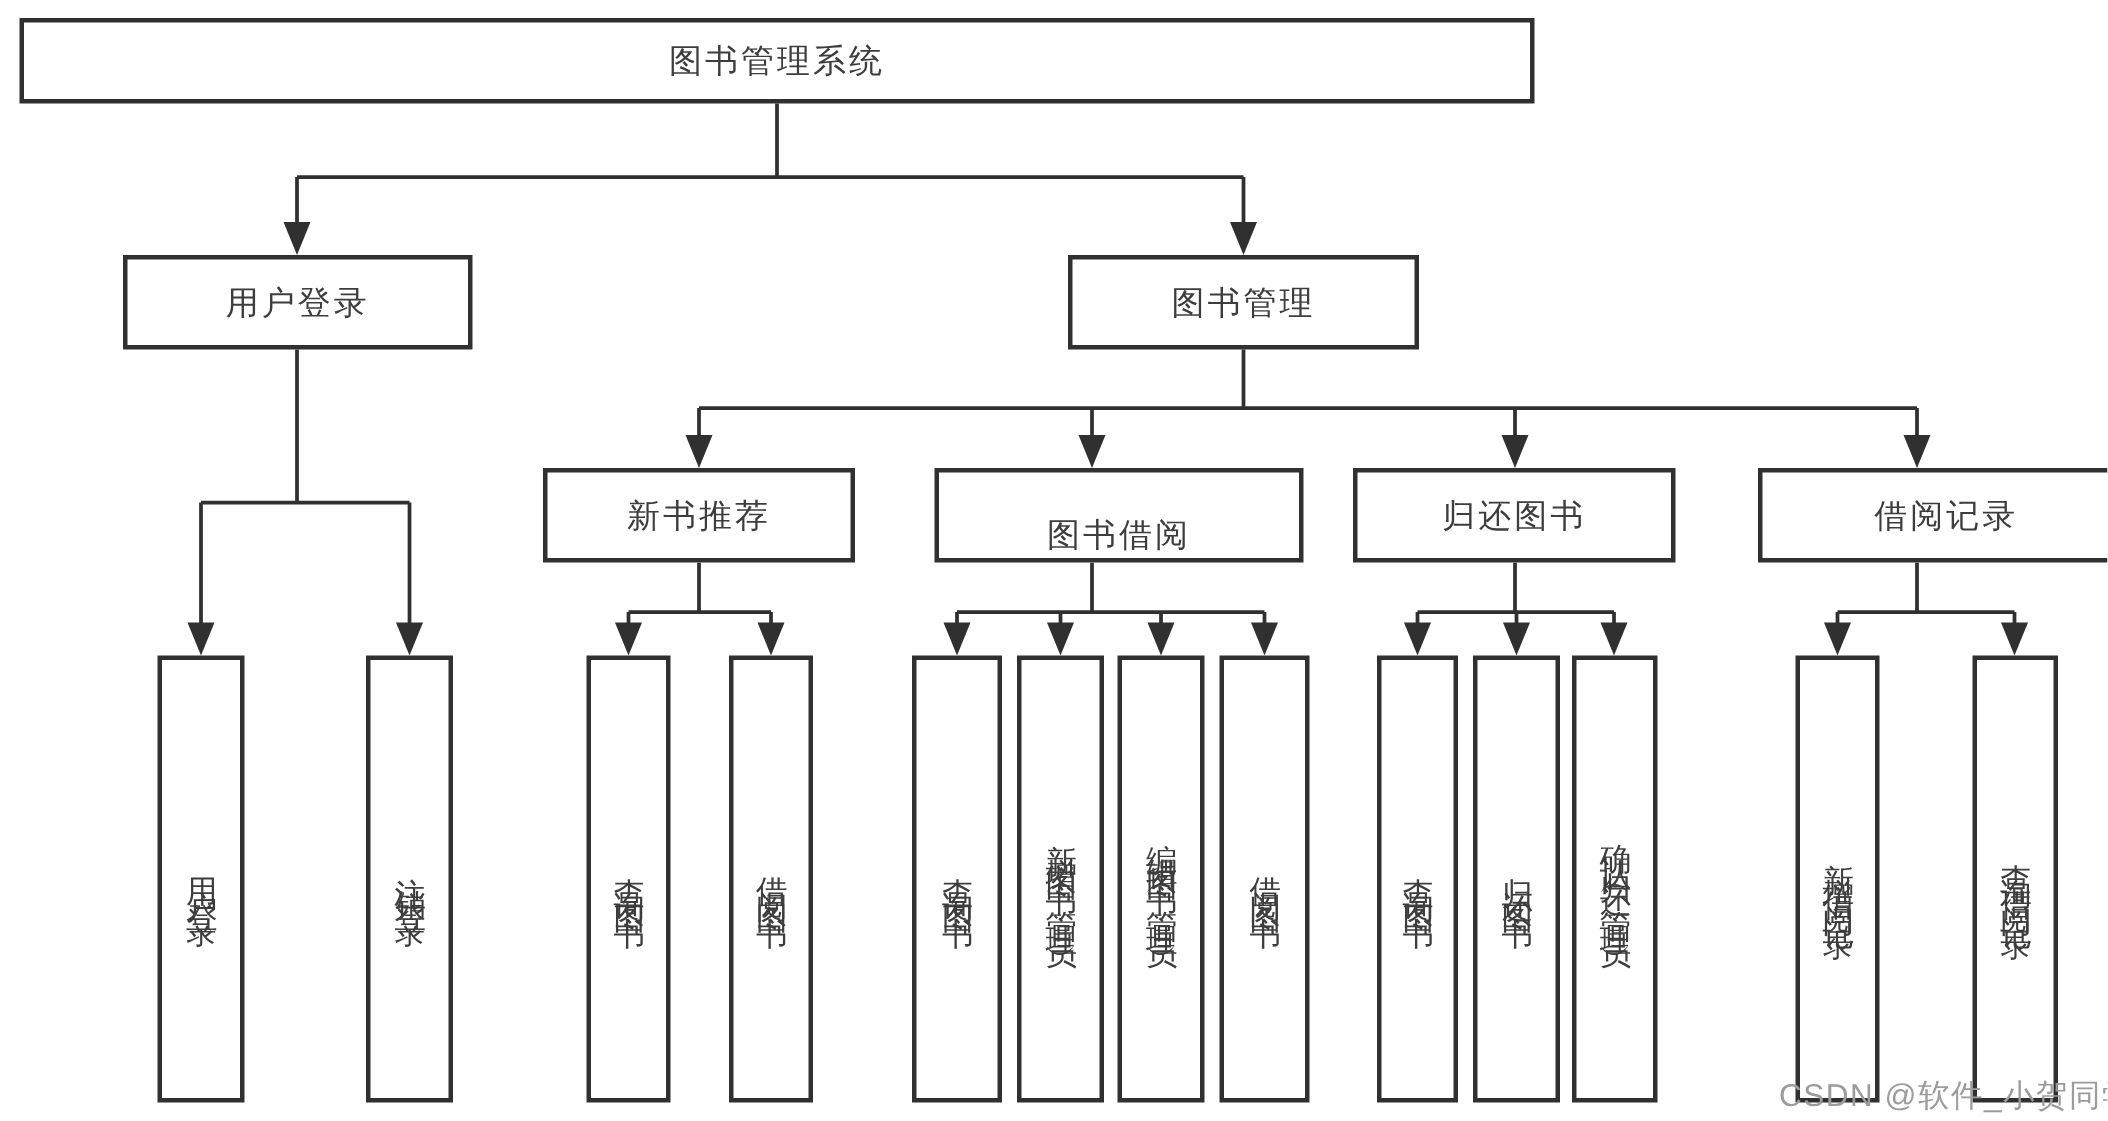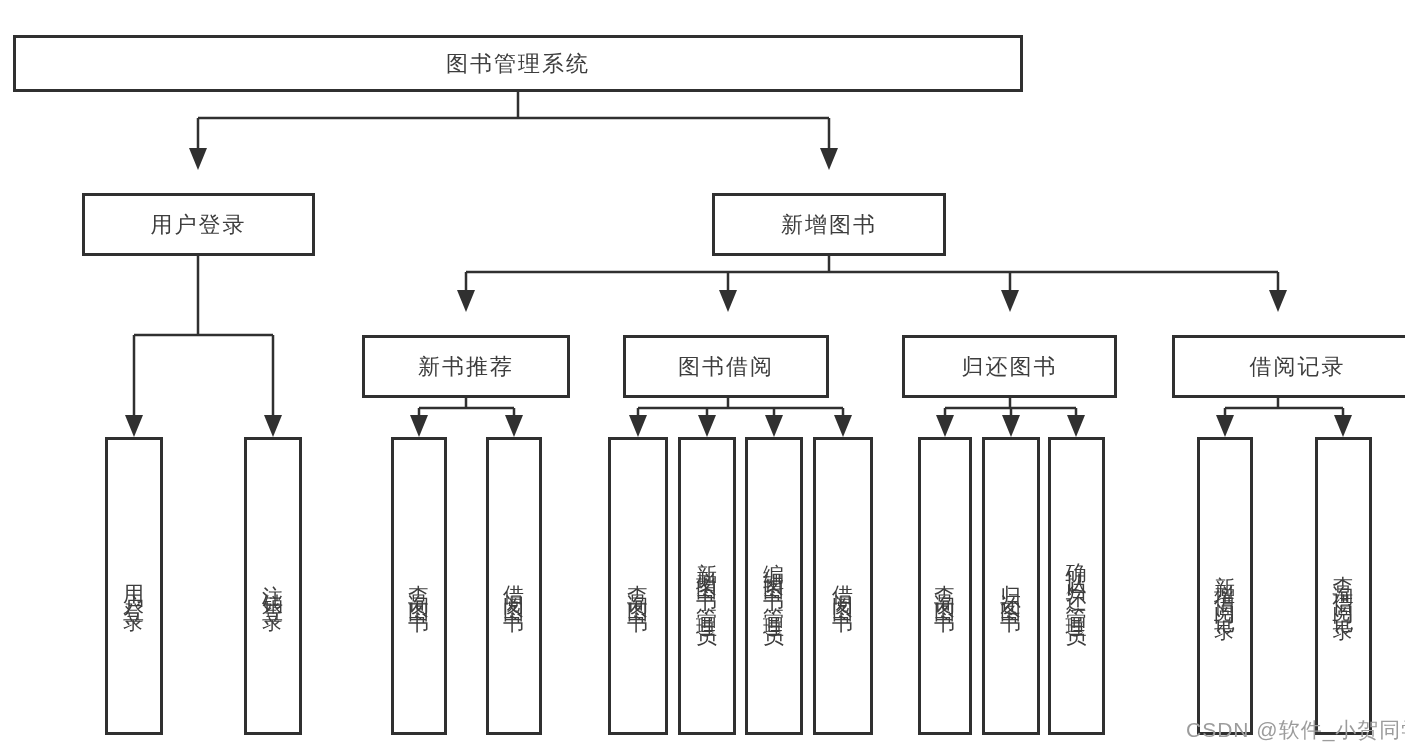--- a/index.html
+++ b/index.html
@@ -22,28 +22,27 @@
     box-sizing: border-box;
     border: 3px solid #303030;
     background: #ffffff;
     display: flex;
     align-items: center;
     justify-content: center;
     color: #3d3d3d;
     font-size: 22px;
     letter-spacing: 2px;
     white-space: nowrap;
-    margin-top: 23px;
   }
   .node.root   { left: 13px;  top: 12px;  width: 1010px; height: 57px; }
   .node.lvl2a  { left: 82px;  top: 170px; width: 233px;  height: 63px; }
   .node.lvl2b  { left: 712px; top: 170px; width: 234px;  height: 63px; }
   .node.lvl3   { top: 312px; height: 63px; }
   .node.g0 { left: 362px;  width: 208px; }
-  .node.g1 { left: 623px;  width: 206px; }
+  .node.g1 { left: 623px;  width: 246px; align-items: flex-end; }
   .node.g2 { left: 902px;  width: 215px; }
   .node.g3 { left: 1172px; width: 251px; }
   .leaf {
     position: absolute;
     box-sizing: border-box;
     top: 437px;
     height: 298px;
     border: 3px solid #303030;
     background: #ffffff;
     display: flex;
@@ -117,21 +116,21 @@
   </svg>
 
   <div class="node root">
     <span>图书管理系统</span>
   </div>
 
   <div class="node lvl2a">
     <span>用户登录</span>
   </div>
   <div class="node lvl2b">
-    <span>新增图书</span>
+    <span>图书管理</span>
   </div>
 
   <div class="node lvl3 g0">
     <span>新书推荐</span>
   </div>
   <div class="node lvl3 g1">
     <span>图书借阅</span>
   </div>
   <div class="node lvl3 g2">
     <span>归还图书</span>

